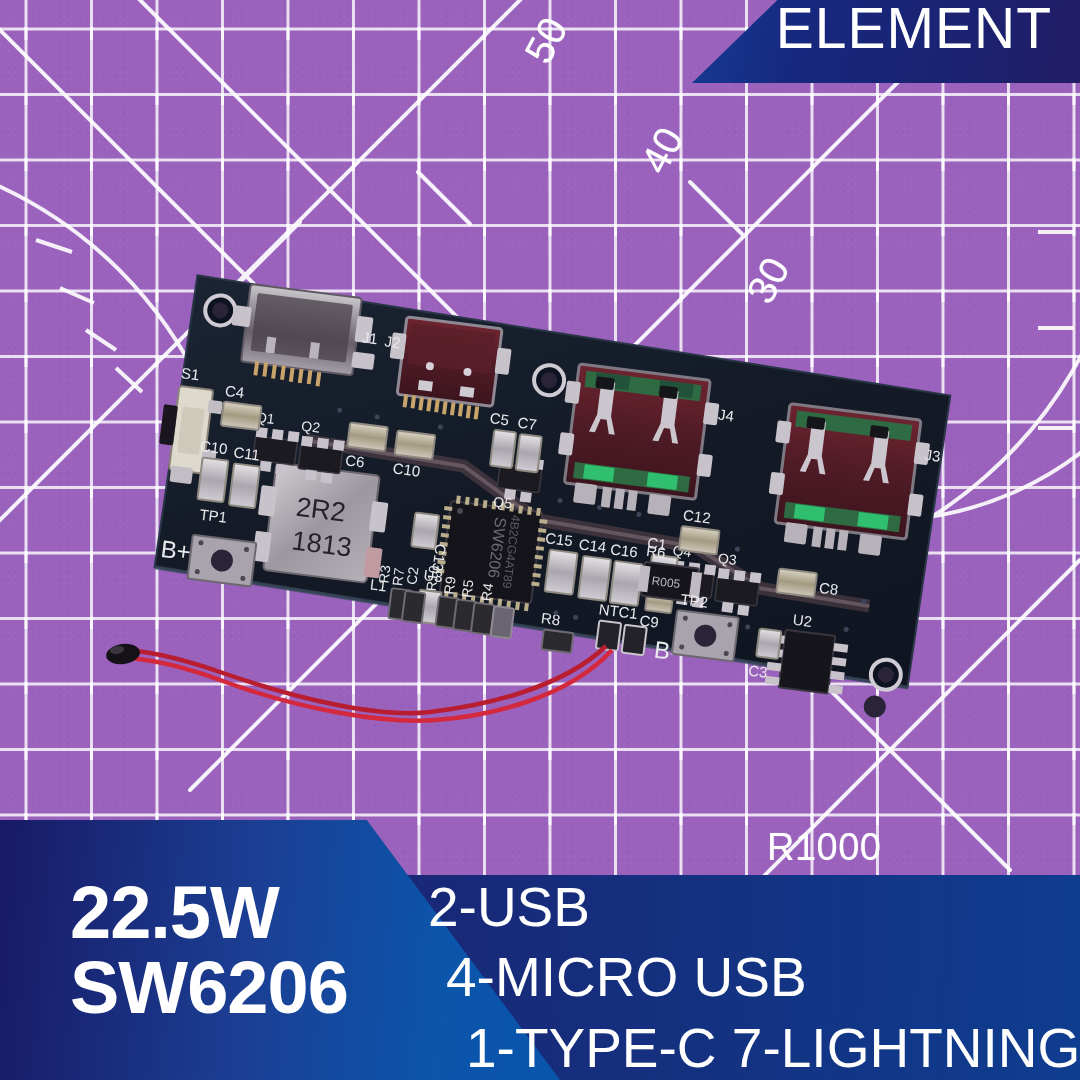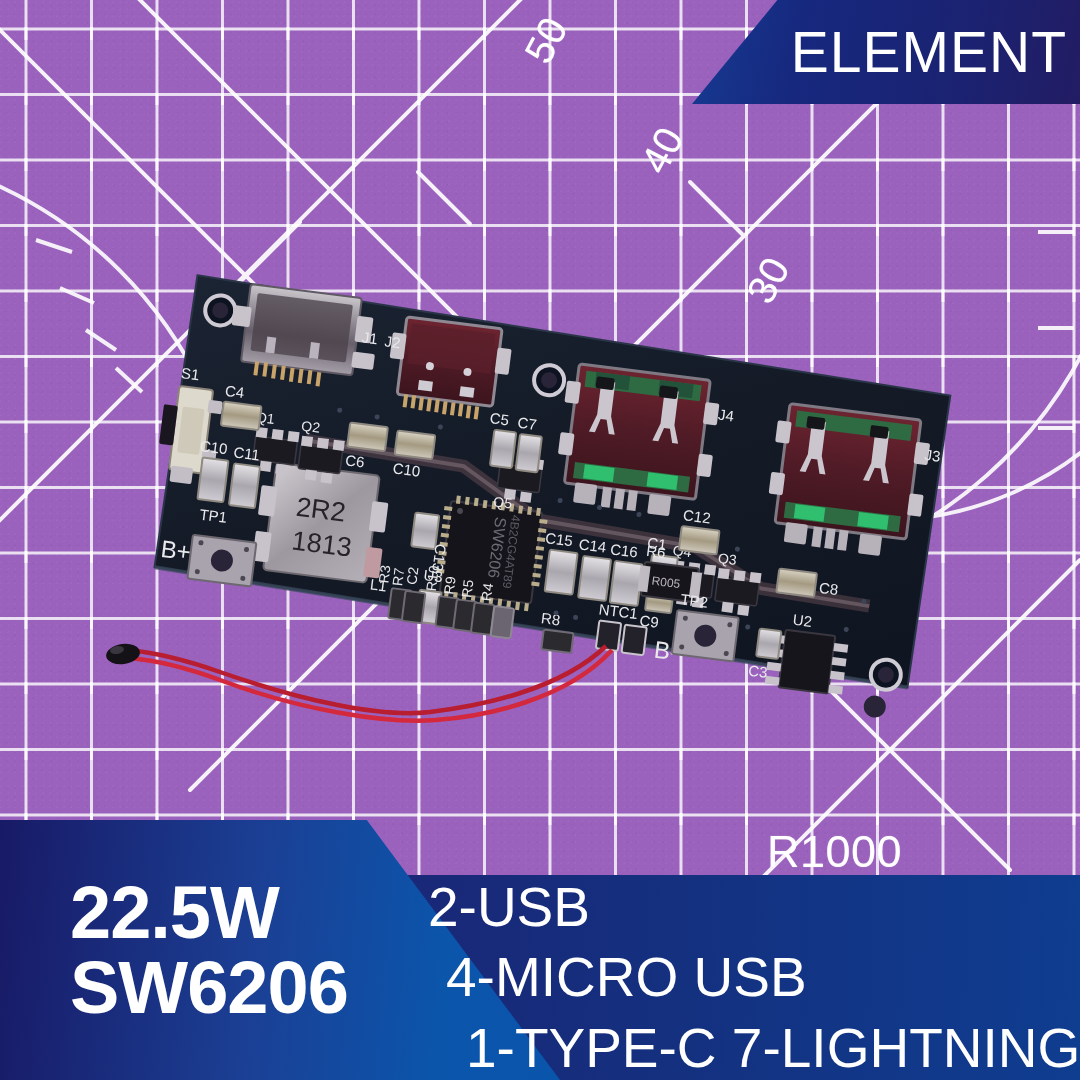--- a/index.html
+++ b/index.html
@@ -46,32 +46,32 @@
 
   .mat-label{
     position:absolute; color:#ffffff; font-weight:400;
     font-family:"Liberation Sans", sans-serif;
     text-shadow:0 0 1px rgba(255,255,255,.5);
     white-space:nowrap;
   }
   .lbl50{ left:524px; top:18px; font-size:40px; transform:rotate(-62deg); }
   .lbl40{ left:640px; top:128px; font-size:40px; transform:rotate(-62deg); }
   .lbl30{ left:746px; top:258px; font-size:40px; transform:rotate(-62deg); }
-  .lblR1000{ left:767px; top:826px; font-size:45px; letter-spacing:.5px; }
+  .lblR1000{ left:767px; top:826px; font-size:38px; letter-spacing:.5px; }
 
   
   .pcb-wrap{ position:absolute; left:0; top:0; width:1080px; height:1080px; }
 
   
   .logo-banner{
-    position:absolute; right:0; top:0; width:388px; height:104px;
+    position:absolute; right:0; top:0; width:388px; height:83px;
     background:linear-gradient(100deg,#173a92 0%,#16287e 28%,#1b2271 70%,#221c63 100%);
     clip-path:polygon(22% 0, 100% 0, 100% 100%, 0% 100%);
-    display:flex; align-items:center; justify-content:flex-end;
-    padding-right:13px;
+    display:flex; justify-content:flex-end;
+    padding-right:28px;
   }
   .logo-text{
     color:#fff; font-size:57px; line-height:1; font-weight:400;
     letter-spacing:1px; font-family:"Liberation Sans", sans-serif;
   }
 
   
   .btm-left{
     position:absolute; left:0; top:820px; width:560px; height:260px;
     background:linear-gradient(95deg,#181a66 0%,#1b3f94 45%,#0b55ab 78%,#0a55ac 100%);

